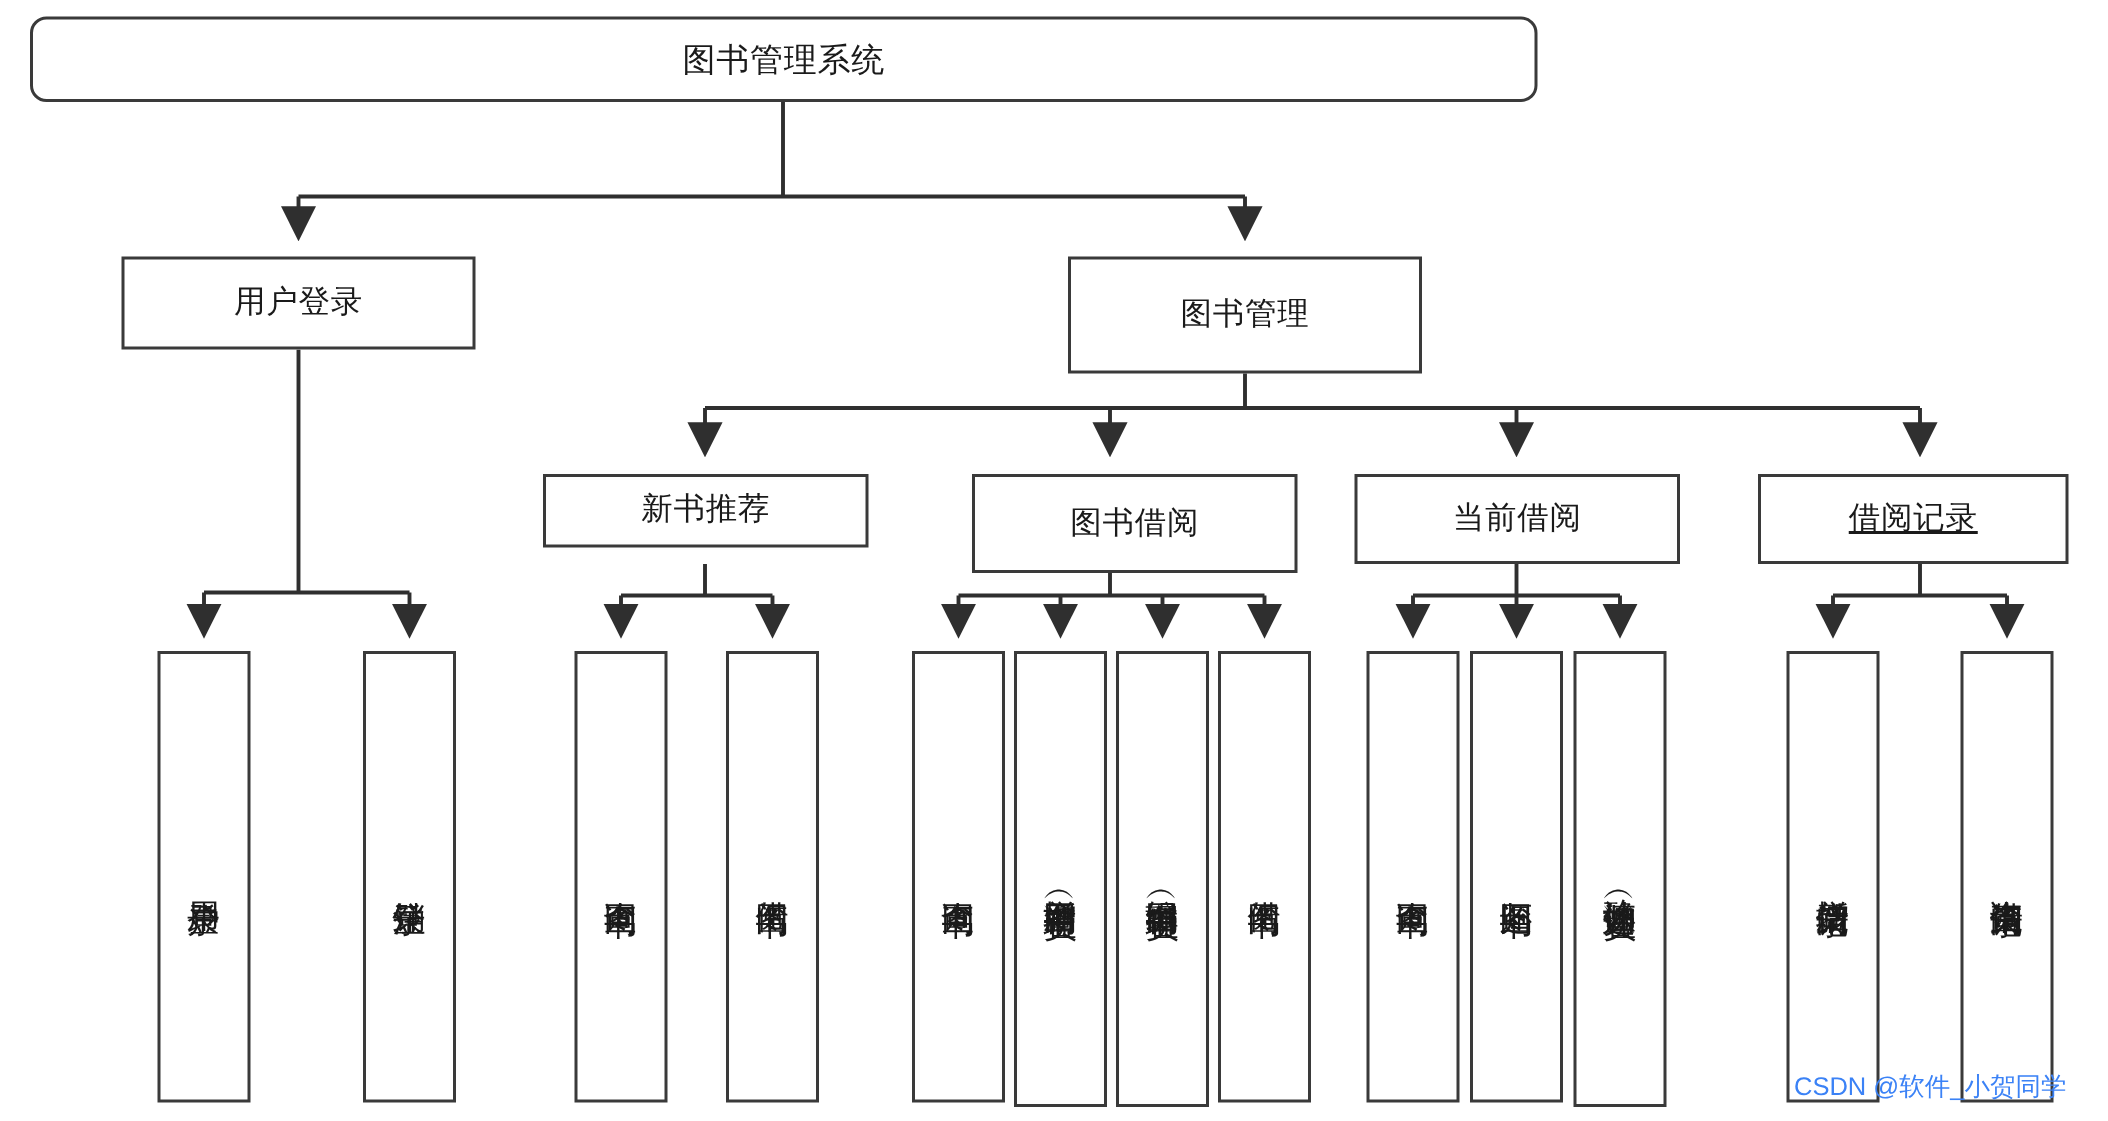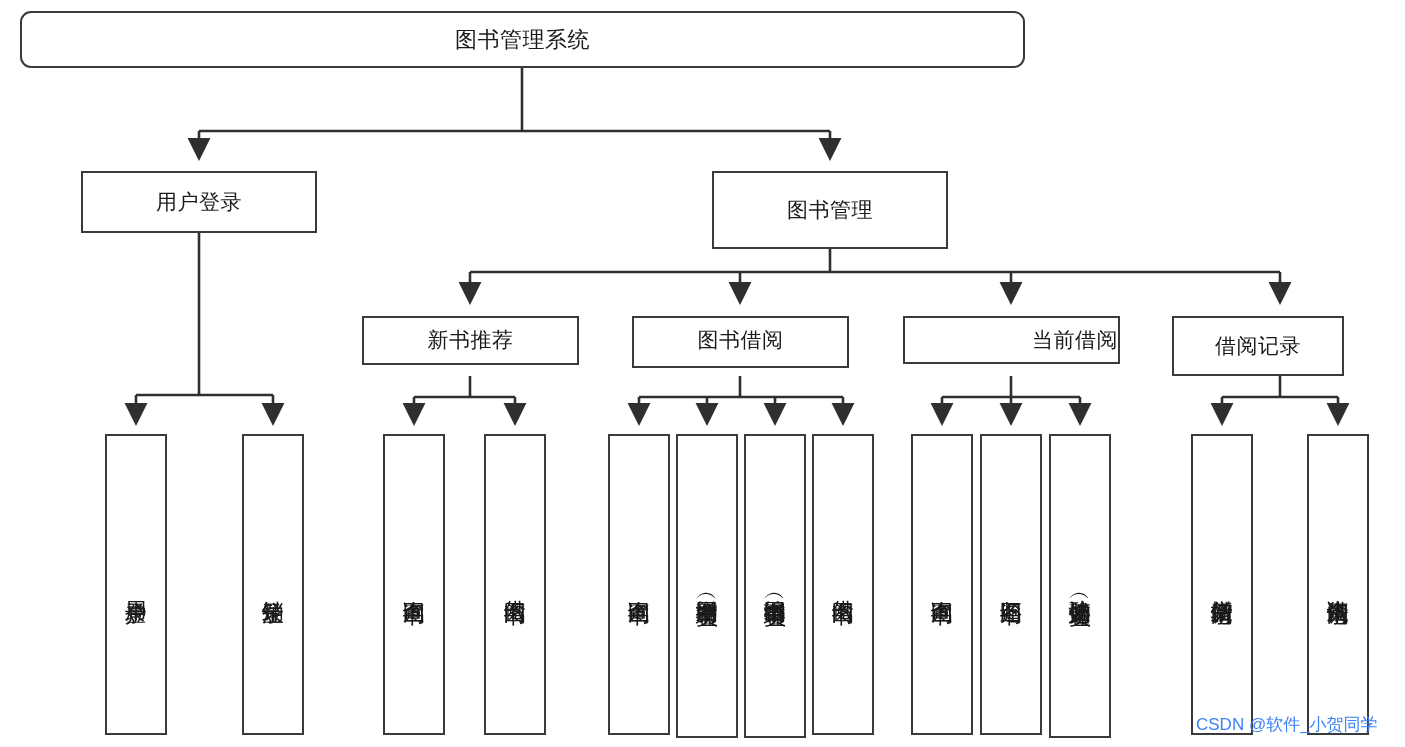--- a/index.html
+++ b/index.html
@@ -128,27 +128,27 @@
   <div class="node horiz" style="left:81px;top:171px;width:236px;height:62px;">
     <span class="label">用户登录</span>
   </div>
   <div class="node horiz" style="left:712px;top:171px;width:236px;height:78px;">
     <span class="label">图书管理</span>
   </div>
 
   <div class="node horiz" style="left:362px;top:316px;width:217px;height:49px;justify-content:center;">
     <span class="label">新书推荐</span>
   </div>
-  <div class="node horiz" style="left:632px;top:316px;width:217px;height:52px;font-family:Liberation Mono, monospace;">
+  <div class="node horiz" style="left:648px;top:316px;width:217px;height:66px;">
     <span class="label">图书借阅</span>
   </div>
-  <div class="node horiz" style="left:903px;top:316px;width:217px;height:48px;justify-content:flex-end;">
+  <div class="node horiz" style="left:903px;top:316px;width:217px;height:60px;">
     <span class="label">当前借阅</span>
   </div>
-  <div class="node horiz" style="left:1172px;top:316px;width:172px;height:60px;">
+  <div class="node horiz" style="left:1172px;top:316px;width:207px;height:60px;text-decoration:underline;">
     <span class="label">借阅记录</span>
   </div>
 
   <div class="node vert" style="left:105px;top:434px;width:62px;height:301px;">
     <span class="label">用户登录</span>
   </div>
   <div class="node vert" style="left:242px;top:434px;width:62px;height:301px;">
     <span class="label">注销登录</span>
   </div>
 

